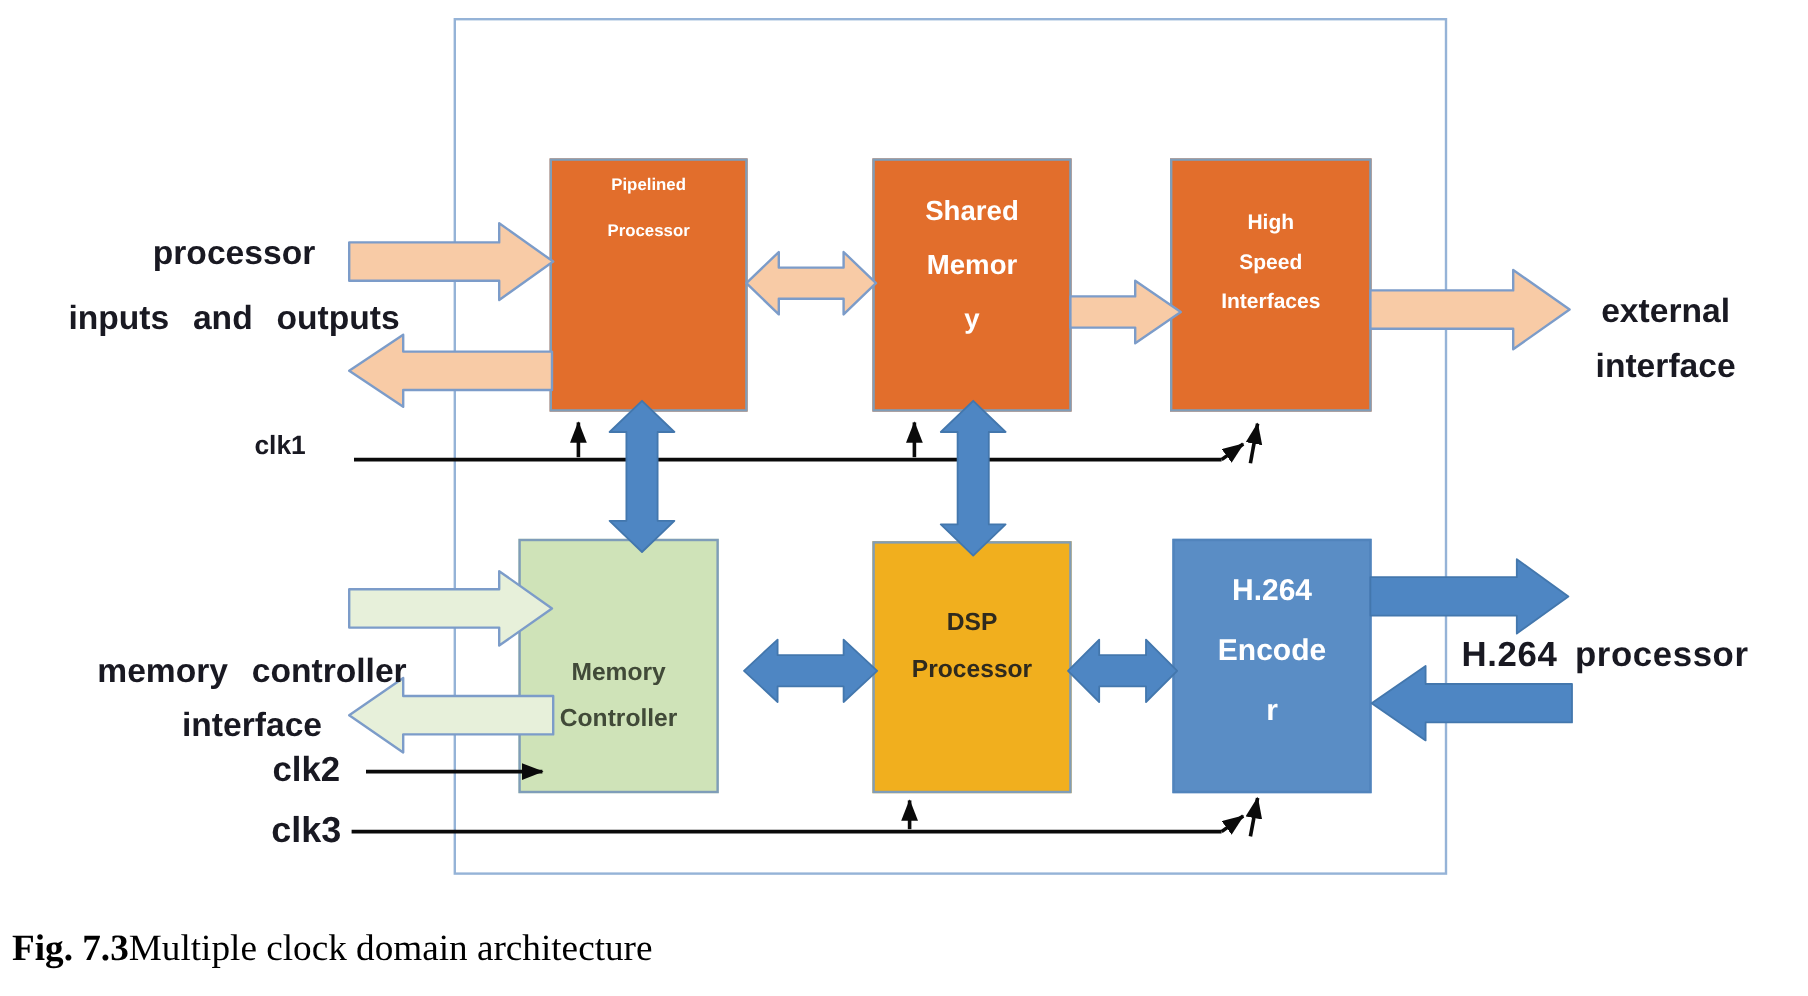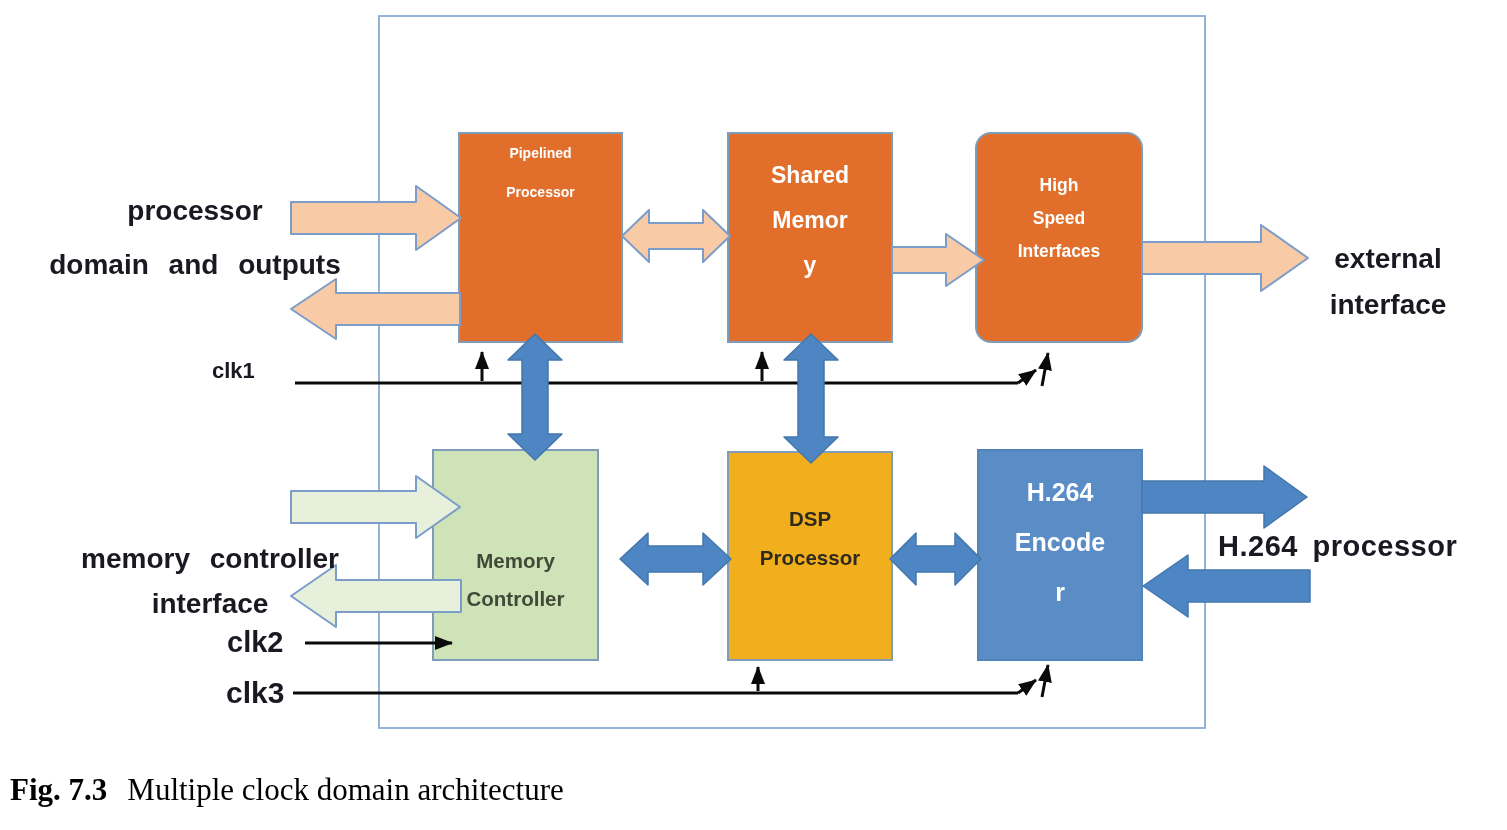--- a/index.html
+++ b/index.html
@@ -5,38 +5,38 @@
   html,body{margin:0;padding:0;background:#ffffff;}
   .canvas{position:relative;width:1507px;height:830px;background:#ffffff;overflow:hidden;
           font-family:"Liberation Sans",sans-serif;}
   .frame{position:absolute;left:378px;top:15px;width:824px;height:710px;
          border:2px solid var(--frame-border,#95B3D7);}
   .block{position:absolute;border:2px solid var(--box-border,#7F9DB9);box-sizing:border-box;
          display:flex;flex-direction:column;align-items:center;font-weight:bold;text-align:center;}
   .blk-orange{background:var(--orange-block,#E26E2C);color:var(--box-text-white,#fff);}
   .blk-pipelined{left:458px;top:132px;width:165px;height:211px;font-size:14px;line-height:39px;}
   .blk-shared{left:727px;top:132px;width:166px;height:211px;font-size:23px;line-height:45px;padding-top:19px;}
-  .blk-highspeed{left:975px;top:132px;width:168px;height:211px;font-size:17.5px;line-height:33px;padding-top:35px;border-radius:16px;}
+  .blk-highspeed{left:975px;top:132px;width:168px;height:211px;font-size:17.5px;line-height:33px;padding-top:35px;}
   .blk-memory{left:432px;top:449px;width:167px;height:212px;background:var(--green-block,#CFE3B8);
               color:var(--mc-text,#414A38);font-size:20.5px;line-height:38px;padding-top:50px;justify-content:center;}
   .blk-dsp{left:727px;top:451px;width:166px;height:210px;background:var(--yellow-block,#F1AF1E);
            color:var(--dsp-text,#2F2A1E);font-size:20.5px;line-height:39px;padding-top:46px;}
   .blk-h264{left:977px;top:449px;width:166px;height:212px;background:var(--blue-block,#5A8DC5);
             border-color:var(--h264-box-border,#5184BC);color:var(--box-text-white,#fff);
             font-size:25px;line-height:50px;padding-top:16px;}
   svg.overlay{position:absolute;left:0;top:0;pointer-events:none;}
   .peach{fill:var(--peach-arrow,#F8CBA6);stroke:var(--arrow-border,#7C9CC9);stroke-width:2;stroke-linejoin:round;}
   .green-a{fill:var(--green-arrow,#E7F0DA);stroke:var(--arrow-border,#7C9CC9);stroke-width:2;stroke-linejoin:round;}
   .blue-a{fill:var(--blue-arrow,#4E86C3);stroke:var(--blue-arrow-border,#4377AD);stroke-width:1.5;stroke-linejoin:round;}
   .clk{stroke:var(--clk-line,#0A0A0A);stroke-width:3;fill:none;}
   .lbl{position:absolute;font-weight:bold;color:var(--label-text,#191922);white-space:nowrap;}
   .lbl-center{text-align:center;white-space:normal;}
   .caption{position:absolute;left:10px;top:772px;font-family:"Liberation Serif",serif;
            font-size:31px;color:var(--caption-text,#000);white-space:nowrap;}
-  .caption .fig{font-weight:bold;margin-right:20px;}
+  .caption .fig{font-weight:bold;}
 </style>
 </head>
 <body>
 
 <div class="canvas">
 
   <div class="frame"></div>
 
   <div class="block blk-orange blk-pipelined">
     <span>Pipelined</span>
@@ -98,21 +98,21 @@
     <polygon class="blue-a" points="535,334 562,360 548,360 548,434 562,434 535,460 508,434 522,434 522,360 508,360"></polygon>
     <polygon class="blue-a" points="811,334 838,360 824,360 824,437 838,437 811,463 784,437 798,437 798,360 784,360"></polygon>
     <polygon class="blue-a" points="620,559 648,533 648,546 703,546 703,533 731,559 703,585 703,572 648,572 648,585"></polygon>
     <polygon class="blue-a" points="890,559 916,533 916,546 955,546 955,533 981,559 955,585 955,572 916,572 916,585"></polygon>
     <polygon class="blue-a" points="1142,481 1264,481 1264,466 1307,497 1264,528 1264,513 1142,513"></polygon>
     <polygon class="blue-a" points="1310,570 1188,570 1188,555 1143,586 1188,617 1188,602 1310,602"></polygon>
   </svg>
 
   <div class="lbl lbl-center" style="left:10px;top:184px;width:370px;font-size:28px;line-height:54px;word-spacing:12px;">
     <div>processor</div>
-    <div>domain and outputs</div>
+    <div>inputs and outputs</div>
   </div>
 
   <div class="lbl" style="left:212px;top:358px;font-size:22px;">clk1</div>
   <div class="lbl" style="left:227px;top:626px;font-size:29px;">clk2</div>
   <div class="lbl" style="left:226px;top:676px;font-size:30px;">clk3</div>
 
   <div class="lbl lbl-center" style="left:1308px;top:236px;width:160px;font-size:28px;line-height:46px;">
     <div>external</div>
     <div>interface</div>
   </div>

